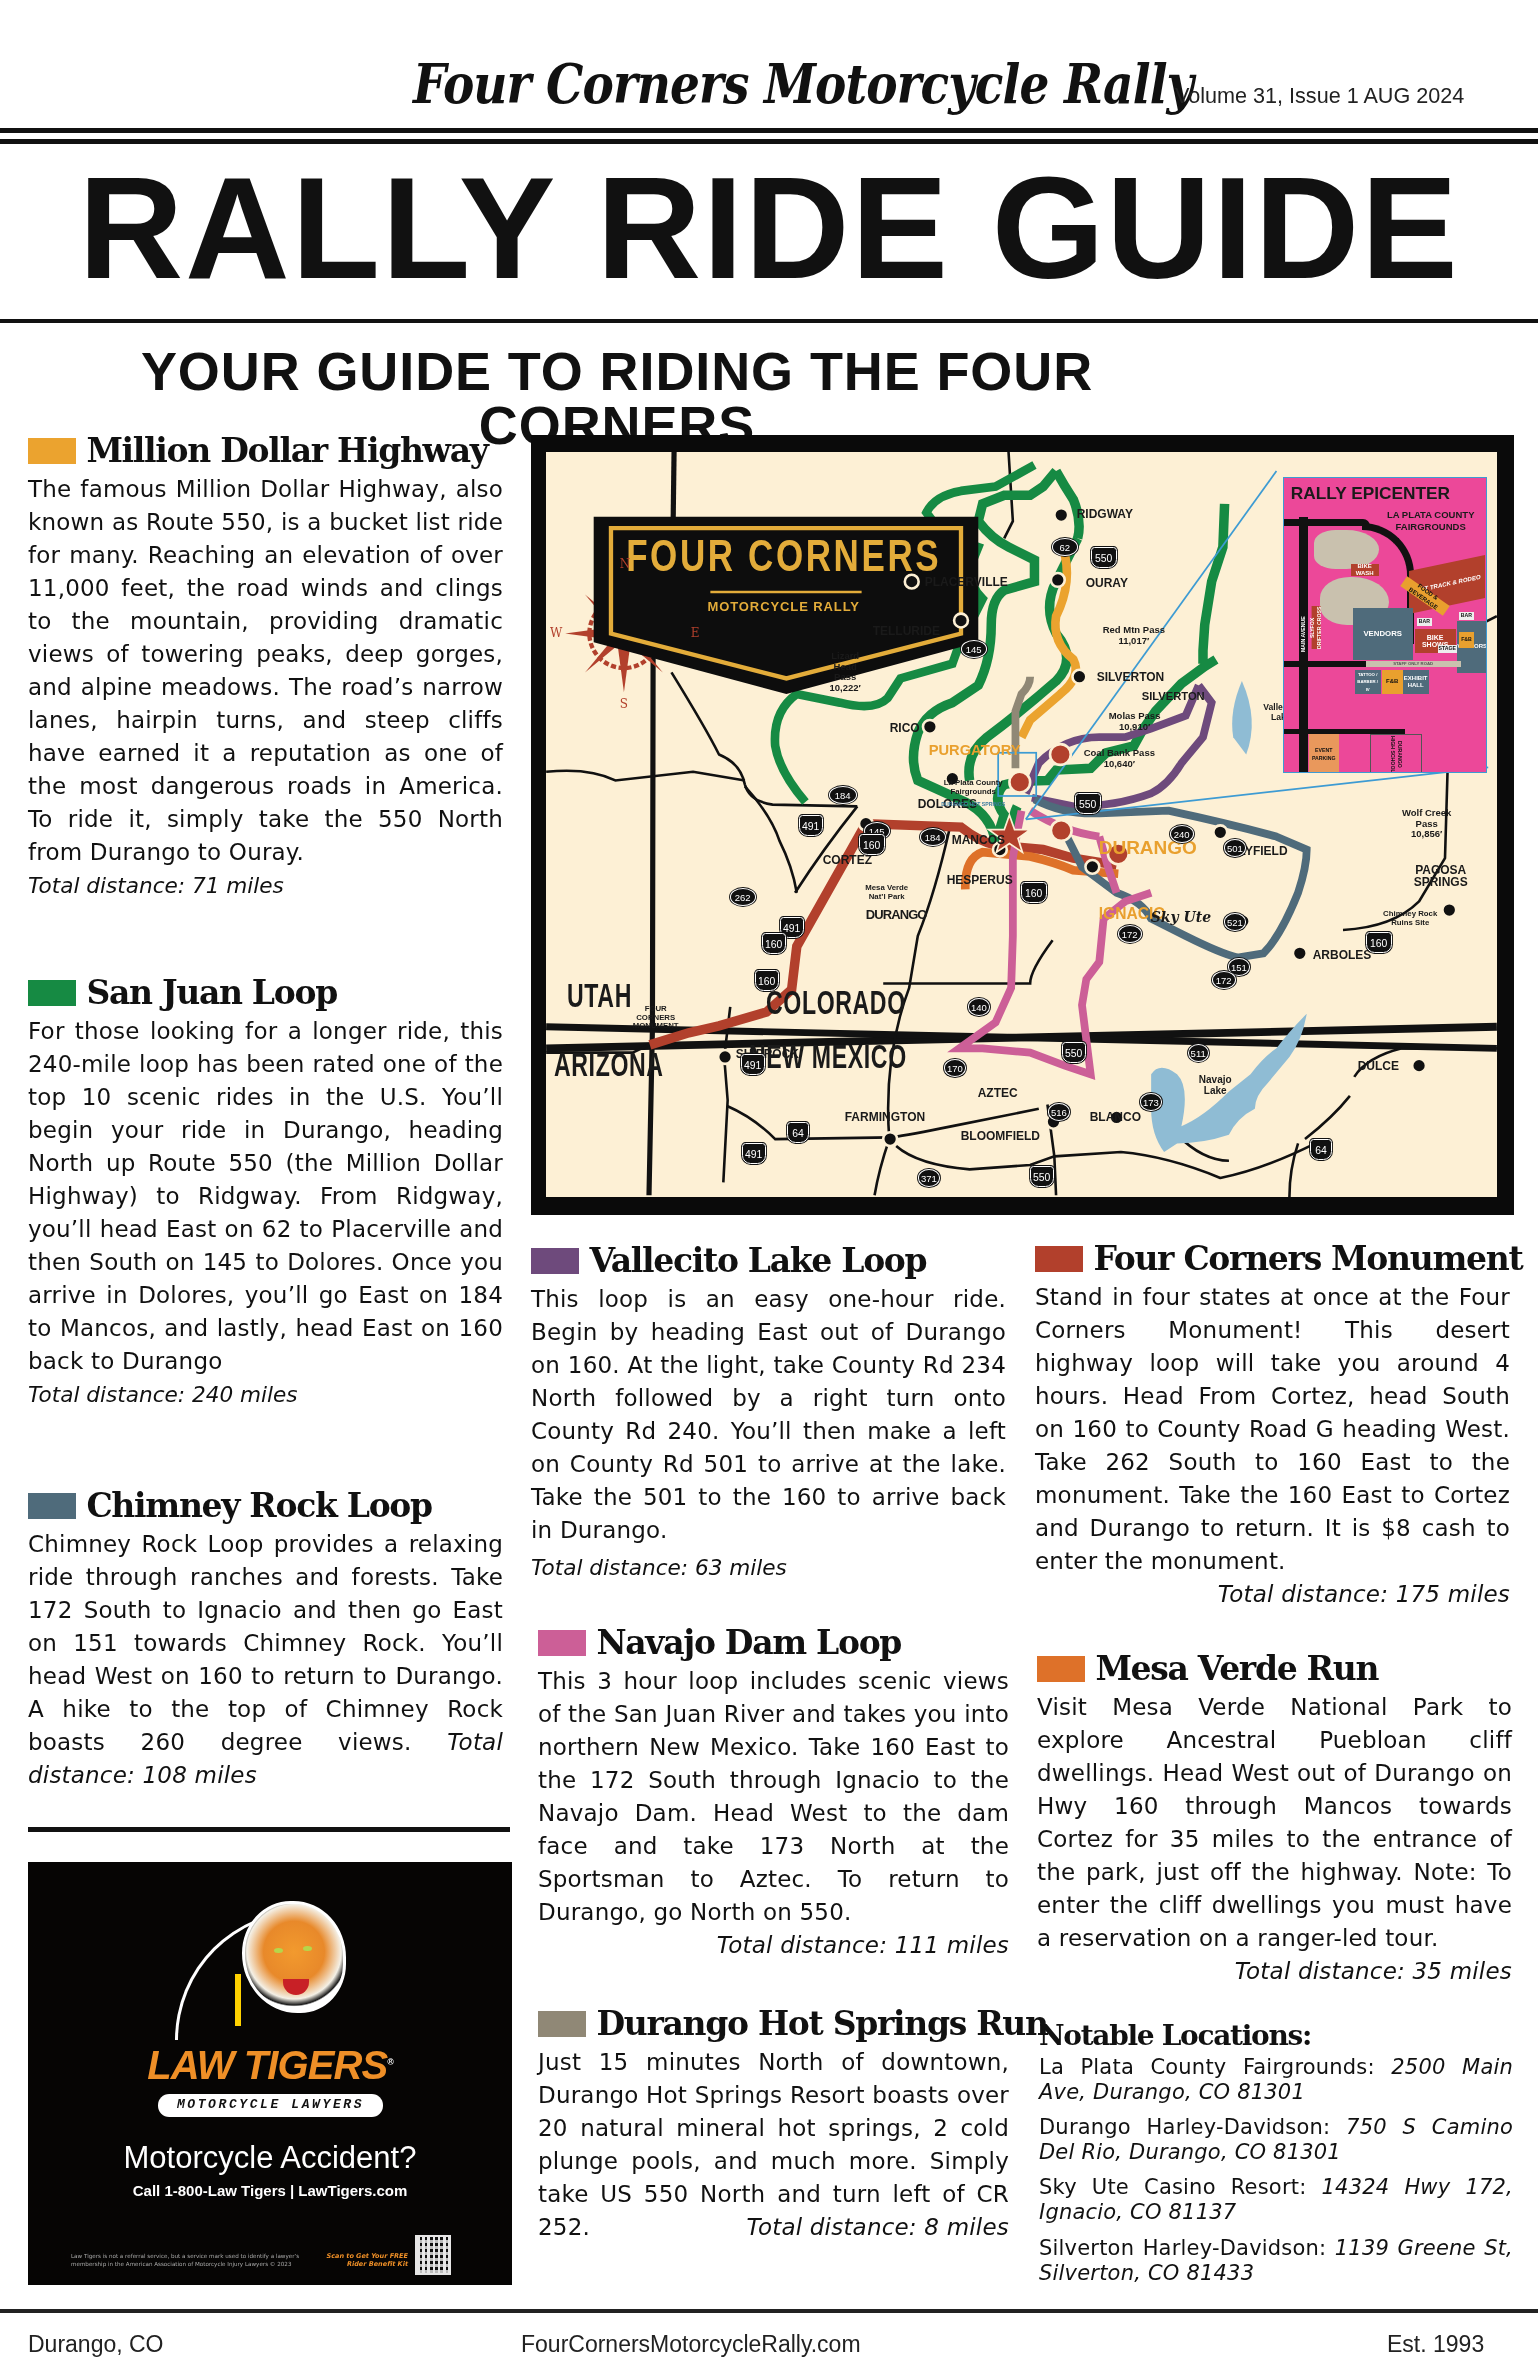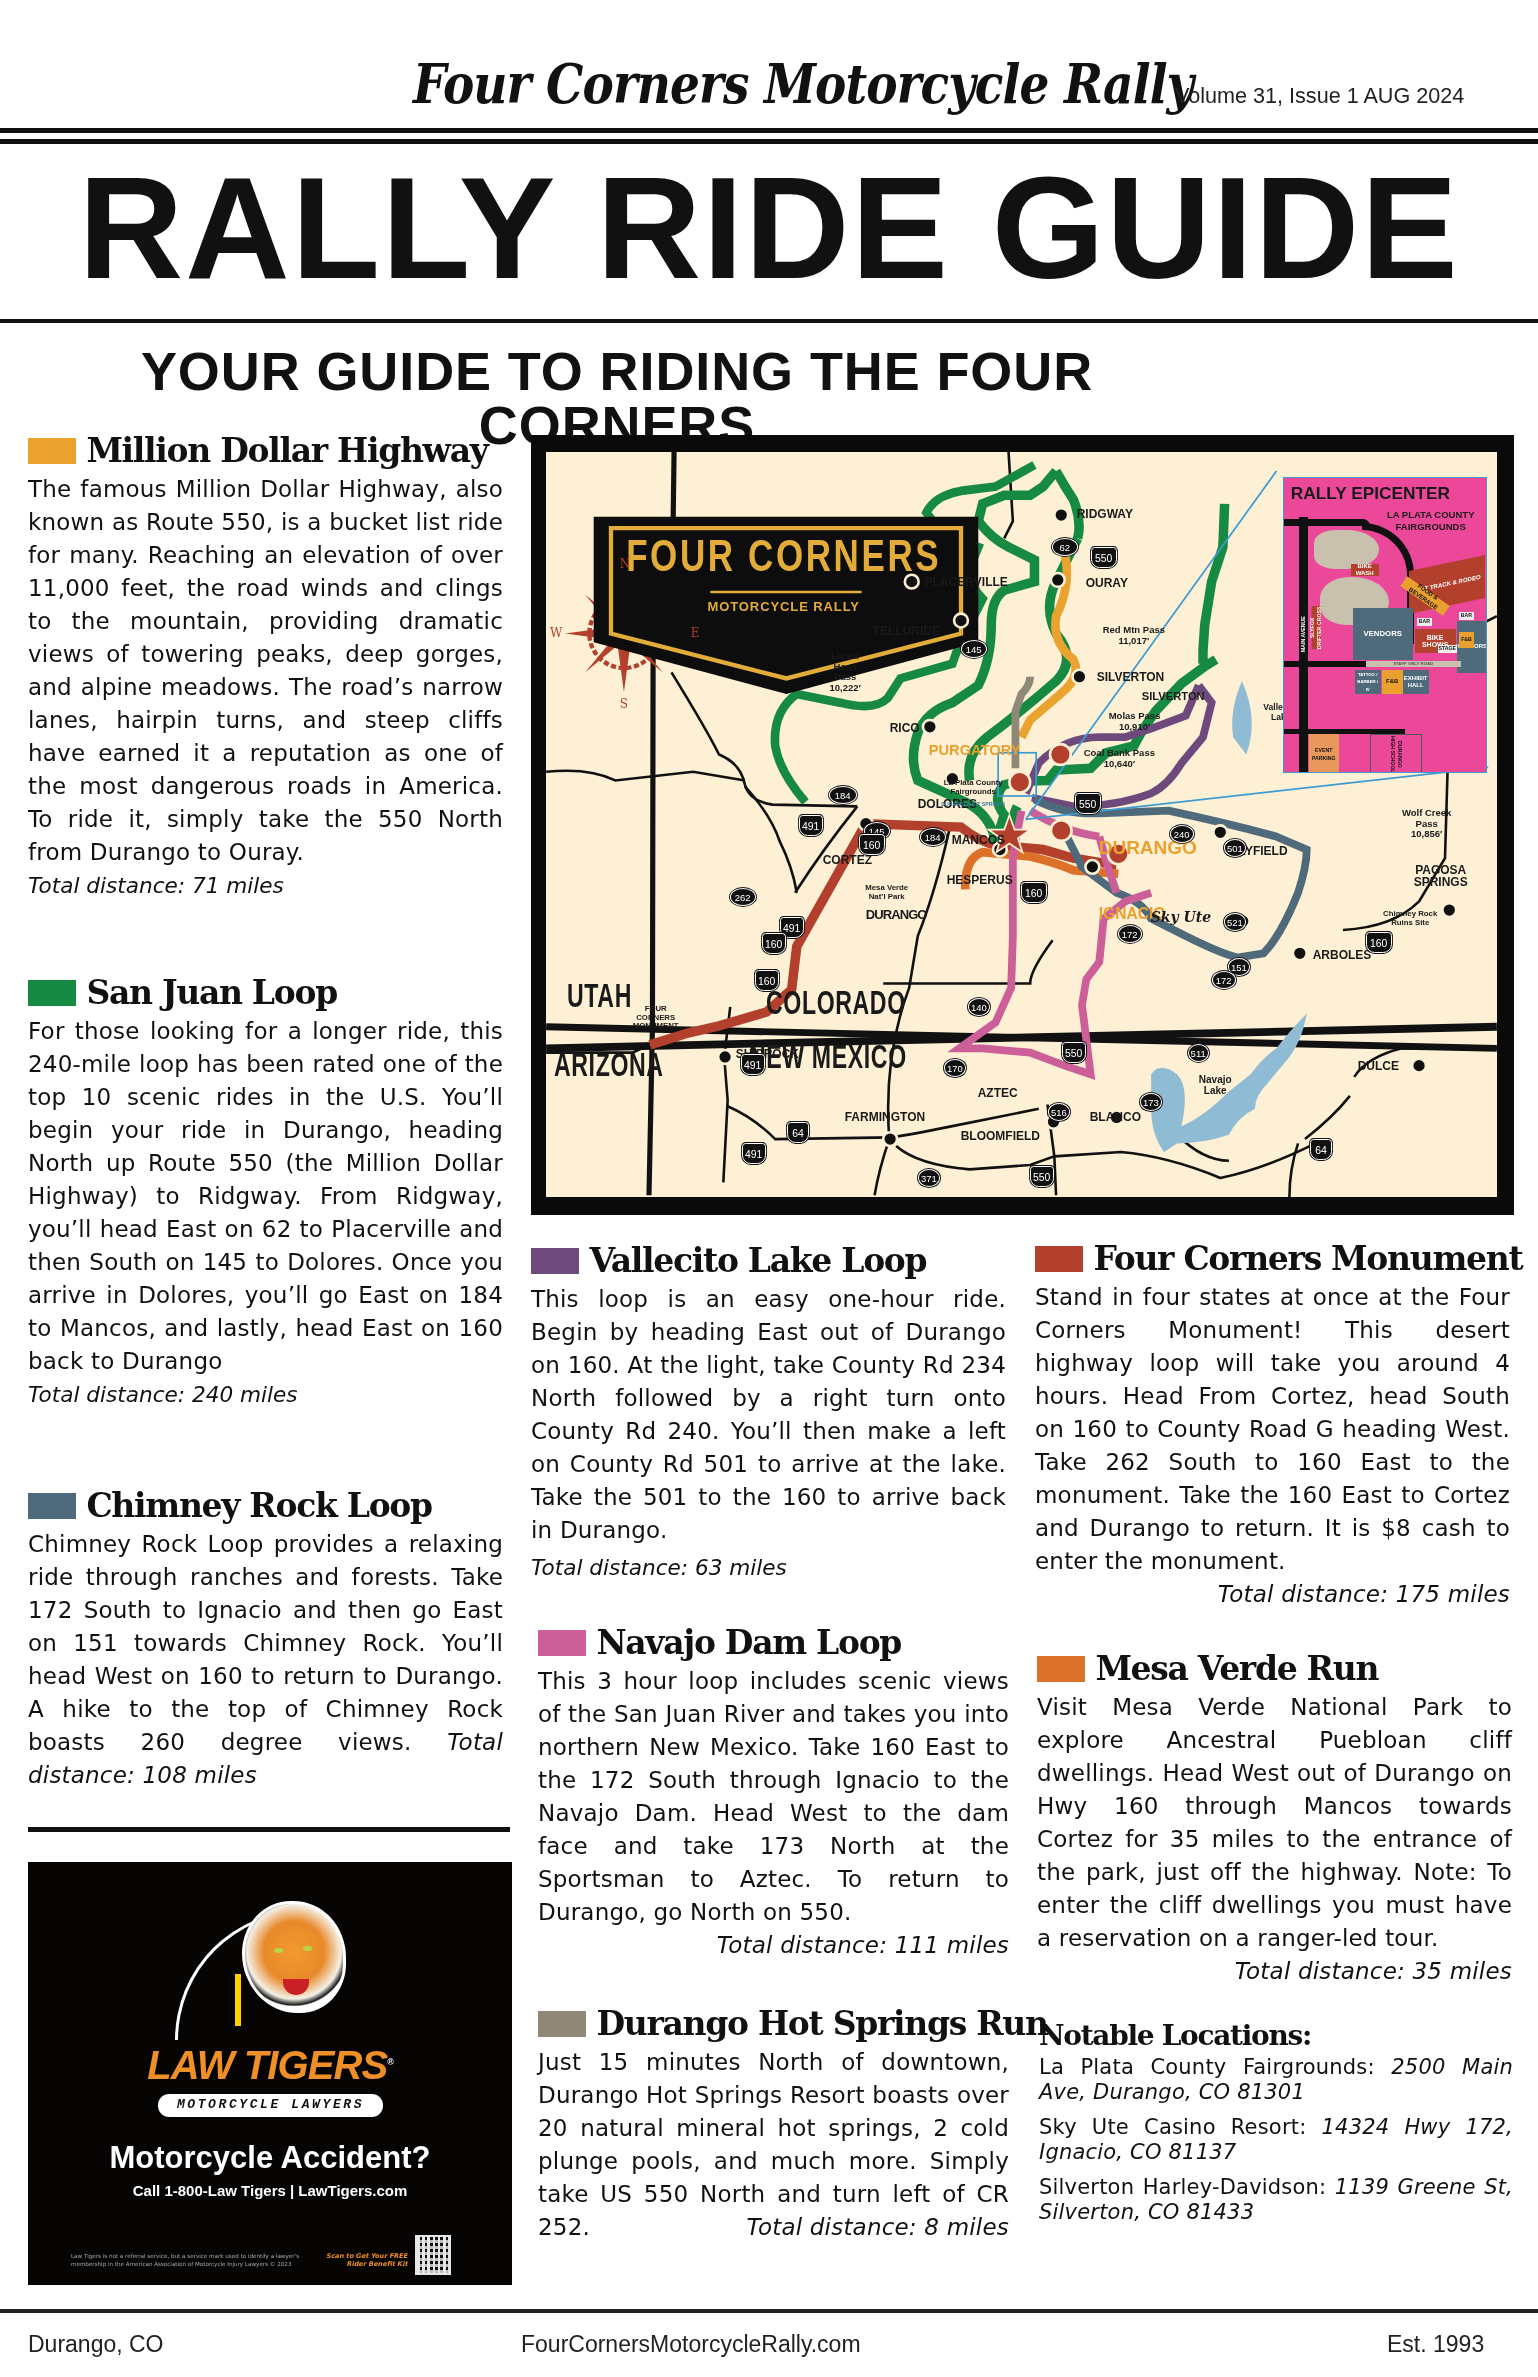--- a/index.html
+++ b/index.html
@@ -28,21 +28,21 @@
   
   .ad { position: absolute; left: 28px; top: 1862px; width: 484px; height: 423px; background: #060504; color: #fff; overflow: hidden; }
   .ad-arc { position: absolute; left: 147px; top: 48px; width: 130px; height: 130px; border: 3.5px solid #fff; border-right: none; border-bottom: none; border-radius: 130px 0 0 0; }
   .ad-road { position: absolute; left: 207px; top: 112px; width: 6px; height: 52px; background: #ffd200; }
   .ad-tiger { position: absolute; left: 214px; top: 39px; width: 104px; height: 112px; border-radius: 48% 52% 45% 55%; background: radial-gradient(circle at 50% 45%, #f29a2e 0%, #e8892a 40%, #f4f0e6 62%, #1a1a1a 70%, #fff 72%); border: 3.5px solid #fff; }
   .ad-tiger-eye { position: absolute; width: 8.6px; height: 5.2px; background: #b6d64a; border-radius: 50%; }
   .ad-tiger-mouth { position: absolute; left: 255px; top: 117px; width: 26px; height: 15.6px; background: #c82026; border-radius: 0 0 13px 13px; }
   .ad-brand { position: absolute; left: 0; top: 181px; width: 484px; text-align: center; font-family: "Liberation Sans", sans-serif; font-weight: bold; font-style: italic; font-size: 40px; color: #ee8f27; letter-spacing: -0.9px; }
   .ad-brand sup { font-size: 8.6px; color: #fff; }
   .ad-tag { position: absolute; left: 130px; top: 232px; width: 225px; height: 22.5px; background: #fff; color: #111; border-radius: 11.2px; text-align: center; font-family: "Liberation Mono", monospace; font-style: italic; font-weight: bold; font-size: 13px; line-height: 22.5px; letter-spacing: 2.6px; }
-  .ad-headline { position: absolute; left: 0; top: 278px; width: 484px; text-align: center; font-family: "Liberation Sans", sans-serif; font-weight: bold; font-size: 31px; }
+  .ad-headline { position: absolute; left: 0; top: 278px; width: 484px; text-align: center; font-family: "Liberation Sans", sans-serif; font-weight: normal; font-size: 31px; }
   .ad-call { position: absolute; left: 0; top: 320px; width: 484px; text-align: center; font-family: "Liberation Sans", sans-serif; font-weight: bold; font-size: 15px; }
   .ad-fine { position: absolute; left: 43px; top: 391px; width: 259px; font-size: 5.6px; line-height: 7.8px; color: #aaa; }
   .ad-scan { position: absolute; left: 285px; top: 391px; width: 95px; text-align: right; font-size: 6.5px; line-height: 7.8px; font-style: italic; font-weight: bold; color: #ee8f27; }
   .ad-qr { position: absolute; left: 387px; top: 373px; width: 36px; height: 40px; background:
       repeating-linear-gradient(90deg, #fff 0 2.6px, #111 2.6px 5.2px),
       #fff; border: 2.6px solid #fff; opacity: .9; }
   .ad-qr::after { content: ""; position: absolute; inset: 0; background: repeating-linear-gradient(0deg, rgba(255,255,255,.8) 0 2.6px, transparent 2.6px 6px); }
 
   
   .map { position: absolute; left: 531px; top: 435px; width: 983px; height: 780px; background: #0a0a0a; }
@@ -386,20 +386,21 @@
   <div class="sec-head">
     <div class="swatch" style="background:#de7129"></div>
     <div class="sec-title">Mesa Verde Run</div>
   </div>
   <div class="sec-body"><span>Visit Mesa Verde National Park to explore Ancestral Puebloan cliff dwellings. Head West out of Durango on Hwy 160 through Mancos towards Cortez for 35 miles to the entrance of the park, just off the highway. Note: To enter the cliff dwellings you must have a reservation on a ranger-led tour.</span> <span class="right-inline">Total distance: 35 miles</span></div>
 </div>
 
 <div class="section" style="left:1039px;top:2018px;width:474px;">
   <div class="sec-title" style="font-size:28px;line-height:35px;">Notable Locations:</div>
   <div class="sec-body" style="font-size:21px;line-height:25px;margin-top:1.7px;"><span>La Plata County Fairgrounds:</span> <i>2500 Main Ave, Durango, CO 81301</i></div>
+  <div class="sec-body" style="font-size:21px;line-height:25px;margin-top:10.4px;"><span>Durango Harley-Davidson:</span> <i>750 S Camino Del Rio, Durango, CO 81301</i></div>
   <div class="sec-body" style="font-size:21px;line-height:25px;margin-top:10.4px;"><span>Sky Ute Casino Resort:</span> <i>14324 Hwy 172, Ignacio, CO 81137</i></div>
   <div class="sec-body" style="font-size:21px;line-height:25px;margin-top:10.4px;"><span>Silverton Harley-Davidson:</span> <i>1139 Greene St, Silverton, CO 81433</i></div>
 </div>
 
 <div class="footer-rule"></div>
 <div class="footer" style="left:28px;">Durango, CO</div>
 <div class="footer" style="left:521px;">FourCornersMotorcycleRally.com</div>
 <div class="footer" style="left:1387px;">Est. 1993</div>
 
 

